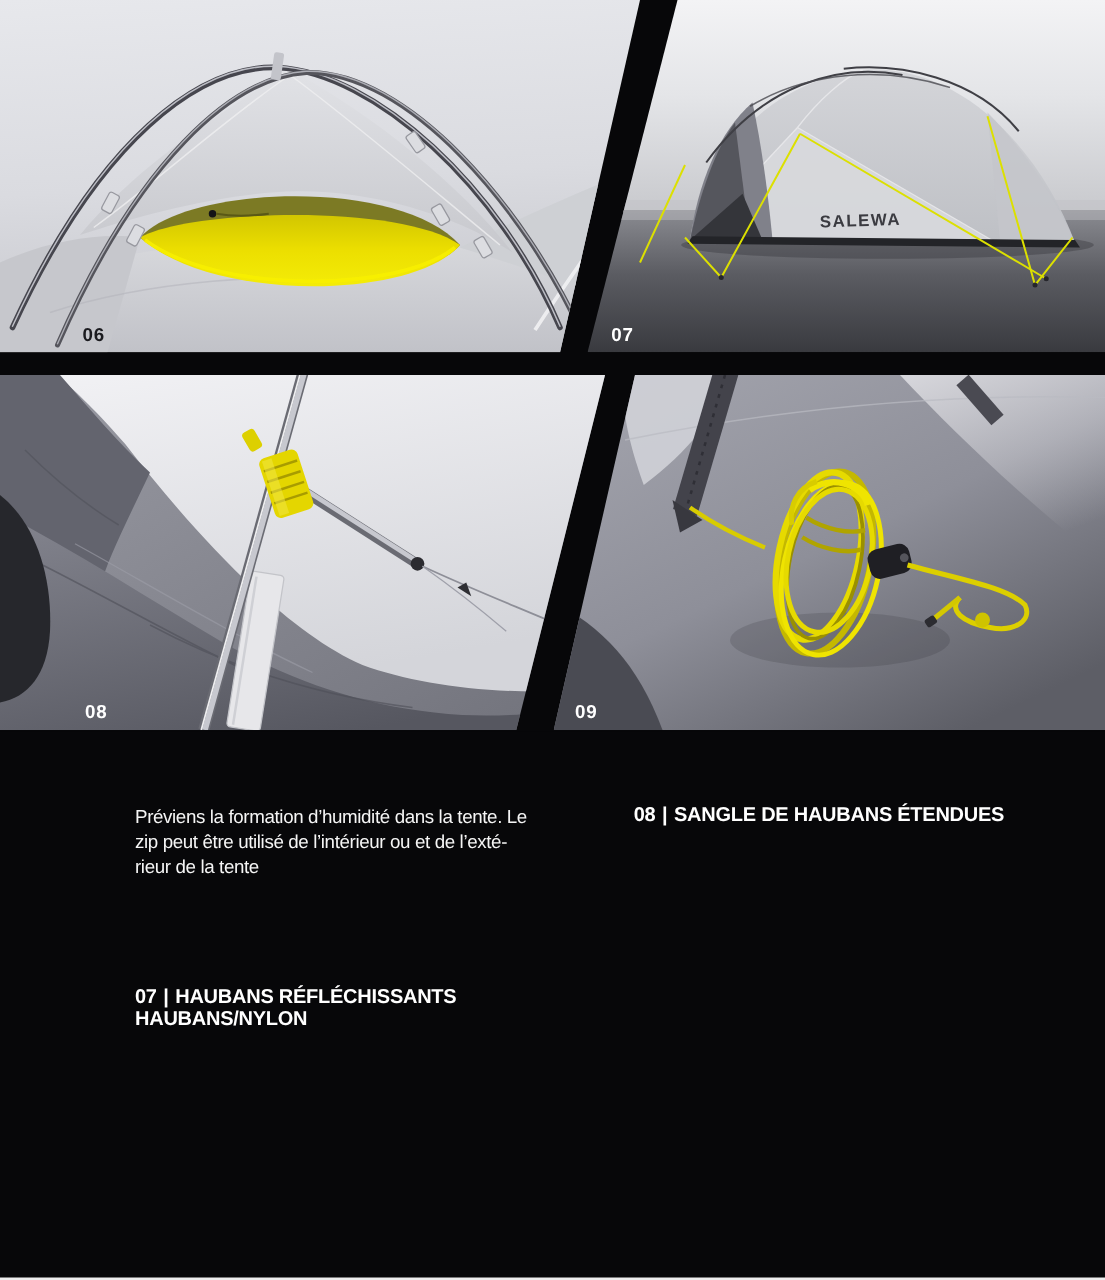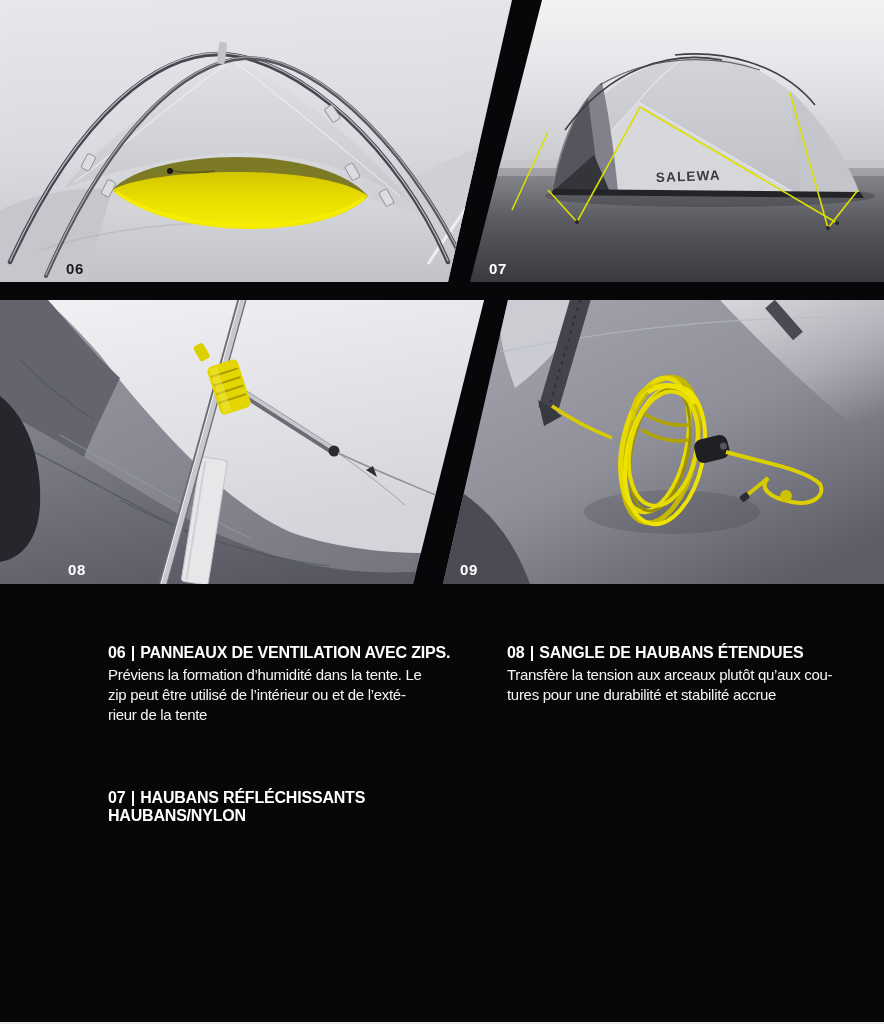--- a/index.html
+++ b/index.html
@@ -263,30 +263,27 @@
 
     <div class="photo-label label-dark lbl-06">06</div>
     <div class="photo-label label-light lbl-07">07</div>
     <div class="photo-label label-light lbl-08">08</div>
     <div class="photo-label label-light lbl-09">09</div>
   </div>
 
   <div class="captions">
 
     <div class="caption cap-06">
-      <h3><span>06</span> <span class="sep">|</span> <span>PANNEAUX DE VENTILATION AVEC ZIPS.</span></h3>
       <p>Préviens la formation d’humidité dans la tente. Le
 zip peut être utilisé de l’intérieur ou et de l’exté-
 rieur de la tente</p>
     </div>
 
     <div class="caption cap-08">
       <h3><span>08</span> <span class="sep">|</span> <span>SANGLE DE HAUBANS ÉTENDUES</span></h3>
-      <p>Transfère la tension aux arceaux plutôt qu’aux cou-
-tures pour une durabilité et stabilité accrue</p>
     </div>
 
     <div class="caption cap-07">
       <h3><span>07</span> <span class="sep">|</span> <span>HAUBANS RÉFLÉCHISSANTS HAUBANS/NYLON</span></h3>
     </div>
 
     <div class="caption cap-09">
     </div>
 
   </div>

